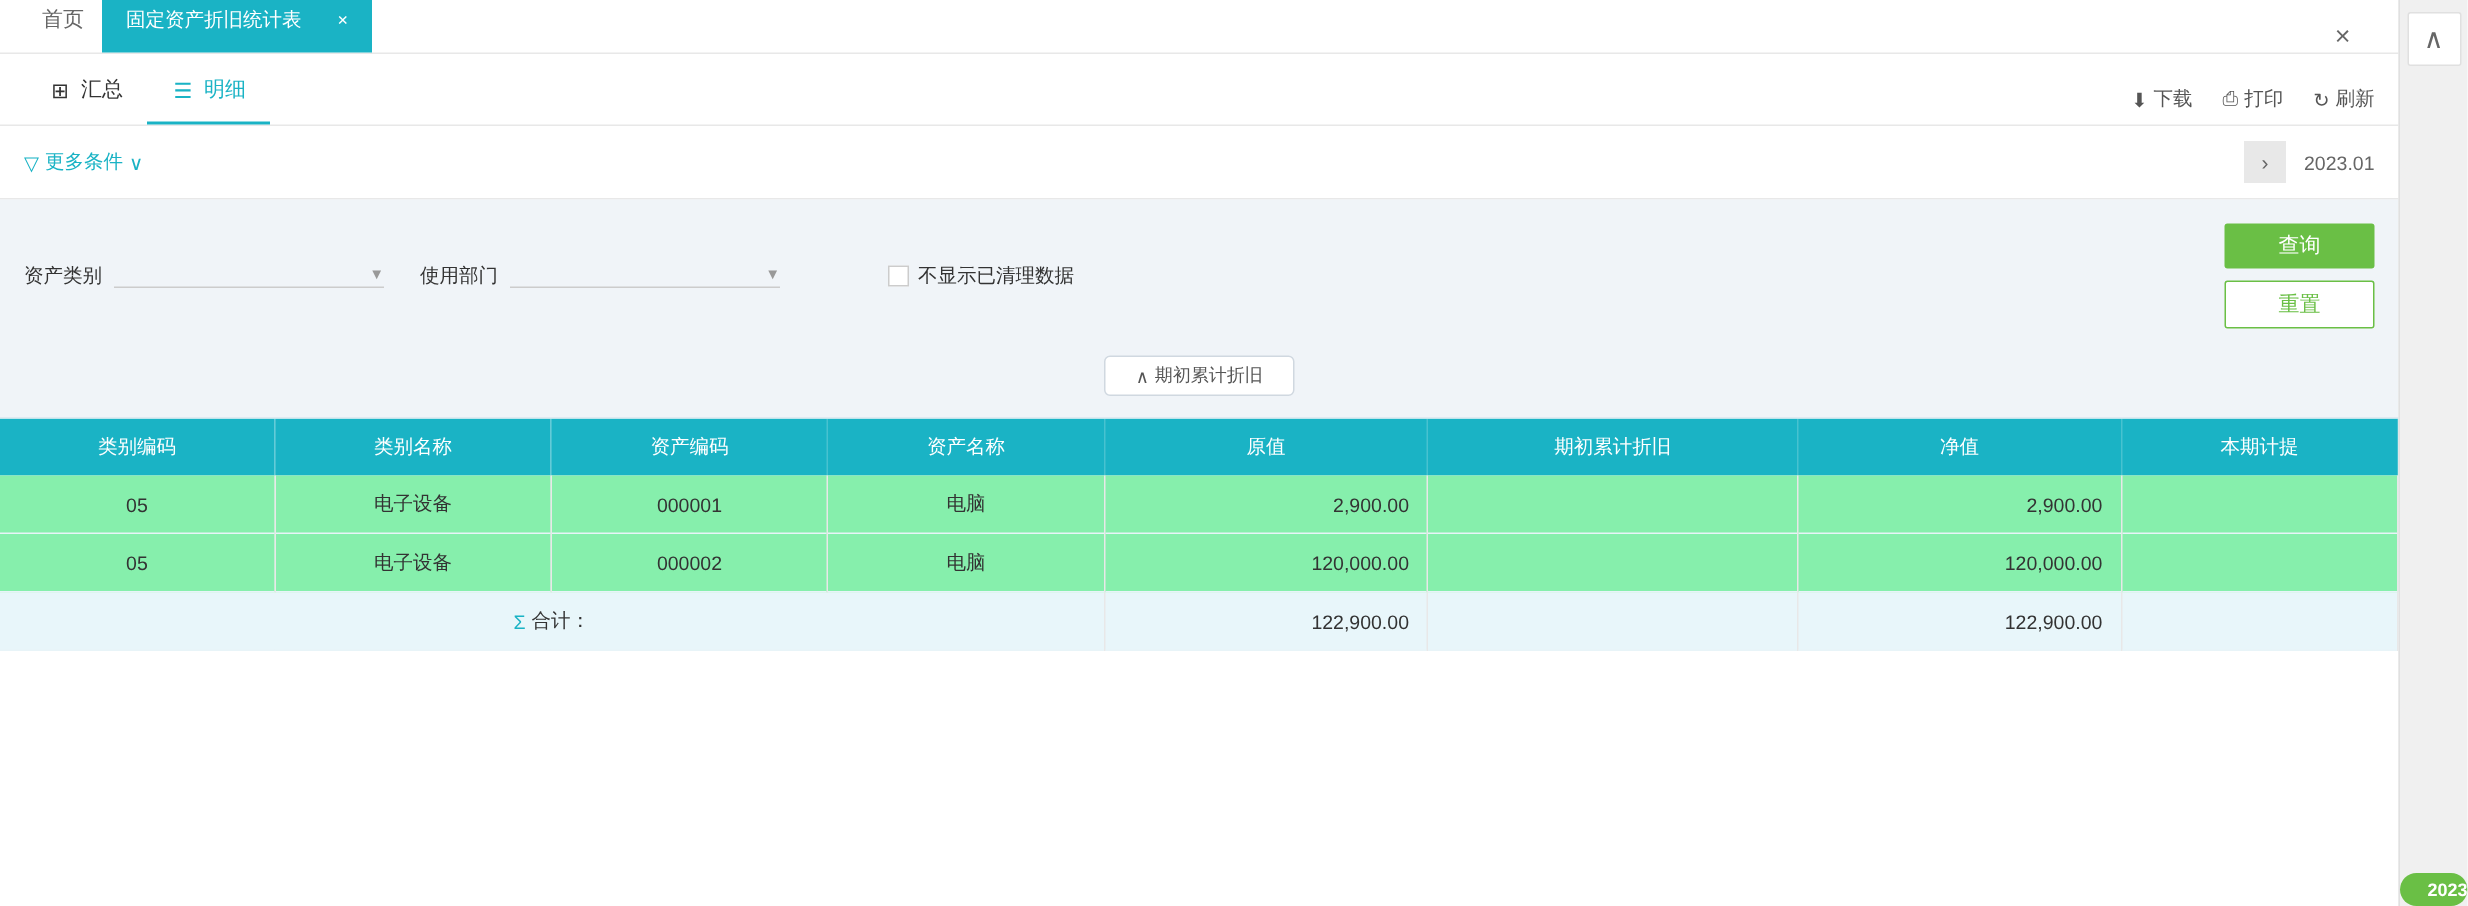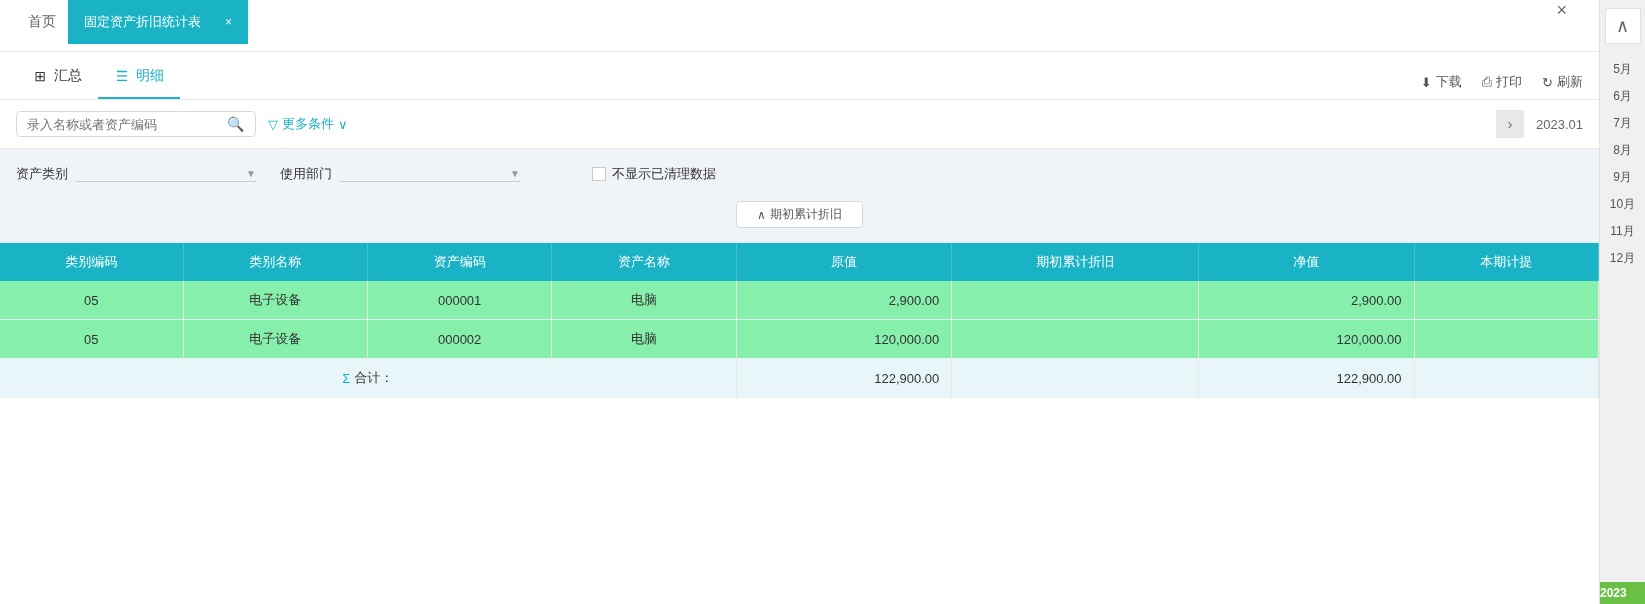--- a/index.html
+++ b/index.html
@@ -20,22 +20,22 @@
       display: flex;
       flex-direction: column;
       background: #f5f5f5;
       min-width: 0;
     }
 
     
     .top-nav {
       background: #fff;
       display: flex;
-      align-items: flex-start;
-      height: 52px;
+      align-items: flex-end;
+      height: 36px;
       border-bottom: 1px solid #e8e8e8;
       padding: 0 16px;
       gap: 0;
     }
 
     .nav-home {
       color: #666;
       font-size: 14px;
       cursor: pointer;
       padding: 0 12px;
@@ -411,24 +411,25 @@
       white-space: nowrap;
     }
 
     .year-badge {
       position: absolute;
       bottom: 0;
       left: 0;
       right: 0;
       background: #6abf45;
       color: #fff;
-      text-align: left;
+      text-align: right;
       font-size: 12px;
       padding: 4px 0;
       font-weight: bold;
+      border-radius: 11px;
     }
   </style>
 </head>
 <body>
 
 <div class="main-area">
 
   <div class="top-nav">
     <span class="nav-home">首页</span>
     <div class="nav-tab">
@@ -459,24 +460,20 @@
         <span>打印</span>
       </div>
       <div class="action-btn">
         <span>↻</span>
         <span>刷新</span>
       </div>
     </div>
   </div>
 
   <div class="search-bar">
-    <div class="search-input-wrap">
-      <input type="text" placeholder="录入名称或者资产编码" style="">
-      <span class="search-icon-btn">🔍</span>
-    </div>
     <div class="more-conditions">
       <span style="color:#1ab3c5;">▽</span>
       <span>更多条件</span>
       <span>∨</span>
     </div>
     <button class="arrow-right-btn">›</button>
     <span class="date-label">2023.01</span>
   </div>
 
   <div class="filter-area">
@@ -491,20 +488,24 @@
       <div class="filter-item">
         <span class="filter-label">使用部门</span>
         <div class="filter-select-wrap">
           <span class="filter-select-text"></span>
           <span class="filter-arrow">▼</span>
         </div>
       </div>
       <div class="filter-checkbox-wrap">
         <div class="filter-checkbox"></div>
         <span class="filter-checkbox-label">不显示已清理数据</span>
+      </div>
+      <div class="filter-buttons">
+        <button class="btn-query">查询</button>
+        <button class="btn-reset">重置</button>
       </div>
     </div>
     <div class="collapse-bar">
       <button class="collapse-btn">
         <span>∧</span>
         <span>期初累计折旧</span>
       </button>
     </div>
   </div>
 
@@ -555,24 +556,14 @@
             <td class="text-right">122,900.00</td>
             <td class="text-right"></td>
           </tr>
         </tbody>
     </table>
   </div>
 </div>
 
 <div class="right-sidebar">
   <div class="sidebar-nav-btn">∧</div>
-  <div class="month-list" id="month-list">
-  <div class="month-item">5月</div>
-      <div class="month-item">6月</div>
-      <div class="month-item">7月</div>
-      <div class="month-item">8月</div>
-      <div class="month-item">9月</div>
-      <div class="month-item">10月</div>
-      <div class="month-item">11月</div>
-      <div class="month-item">12月</div>
-    </div>
   <div class="year-badge">2023</div>
 </div>
 
 </body></html>

